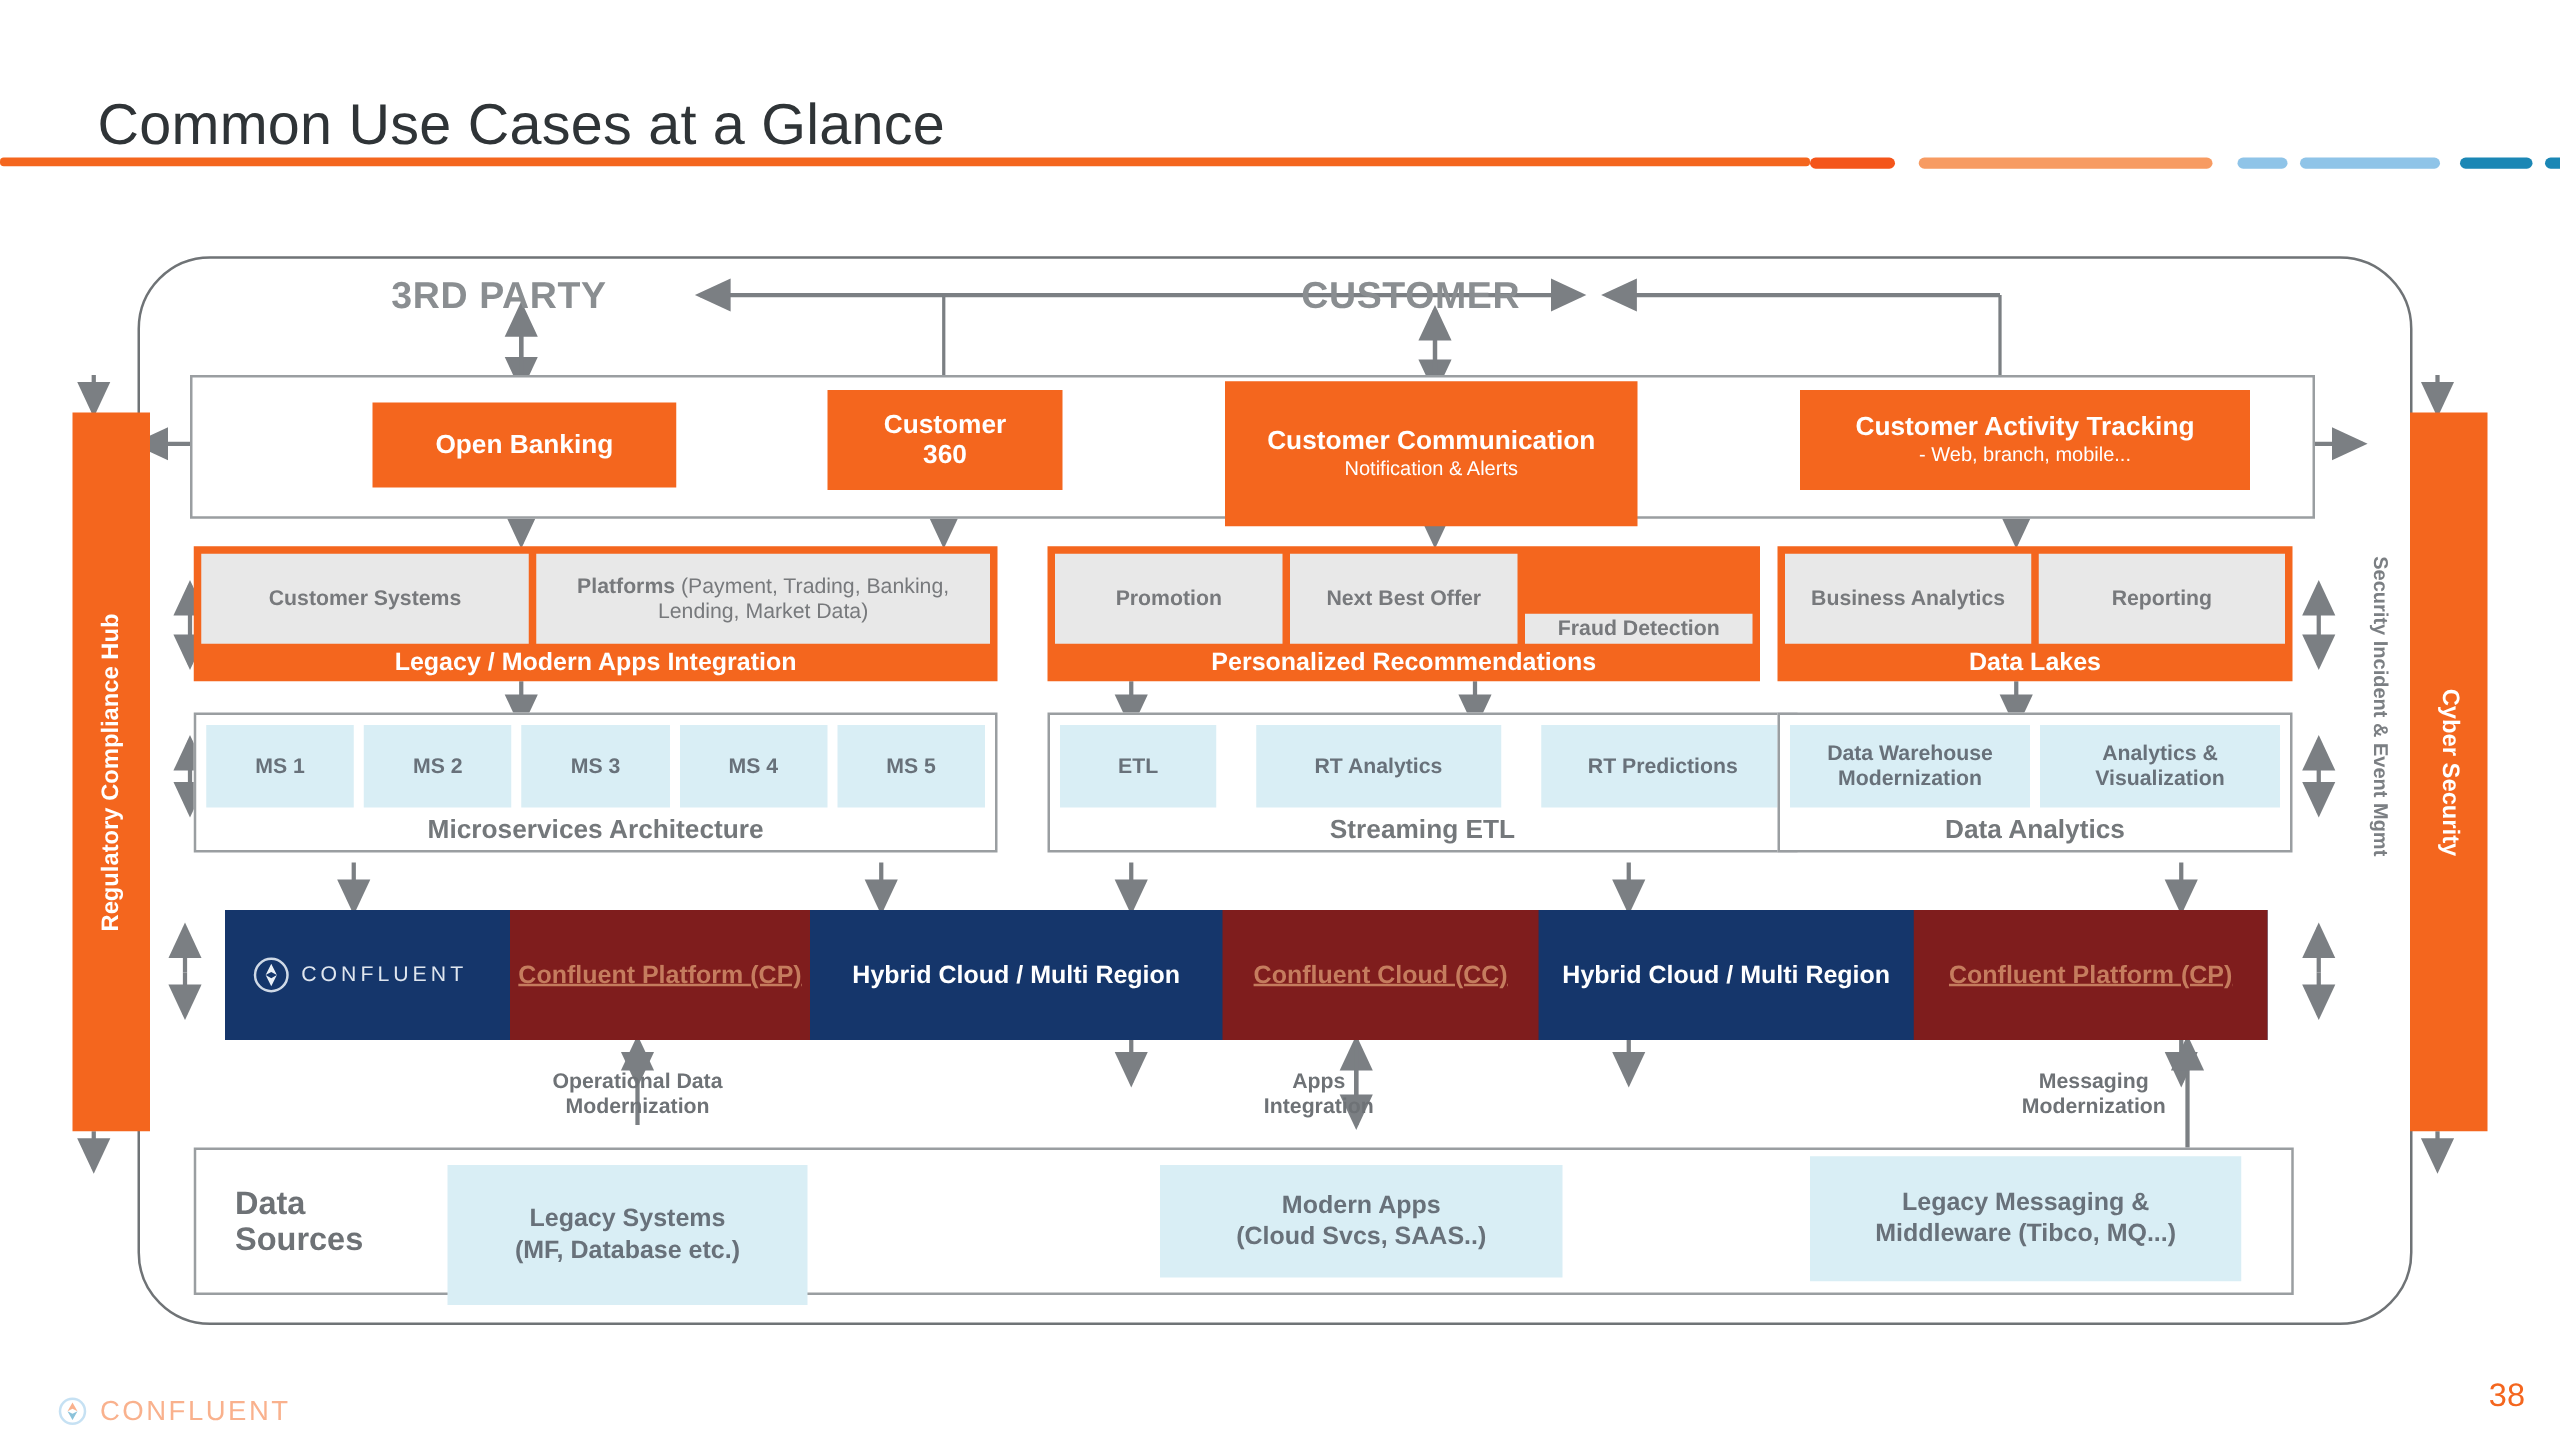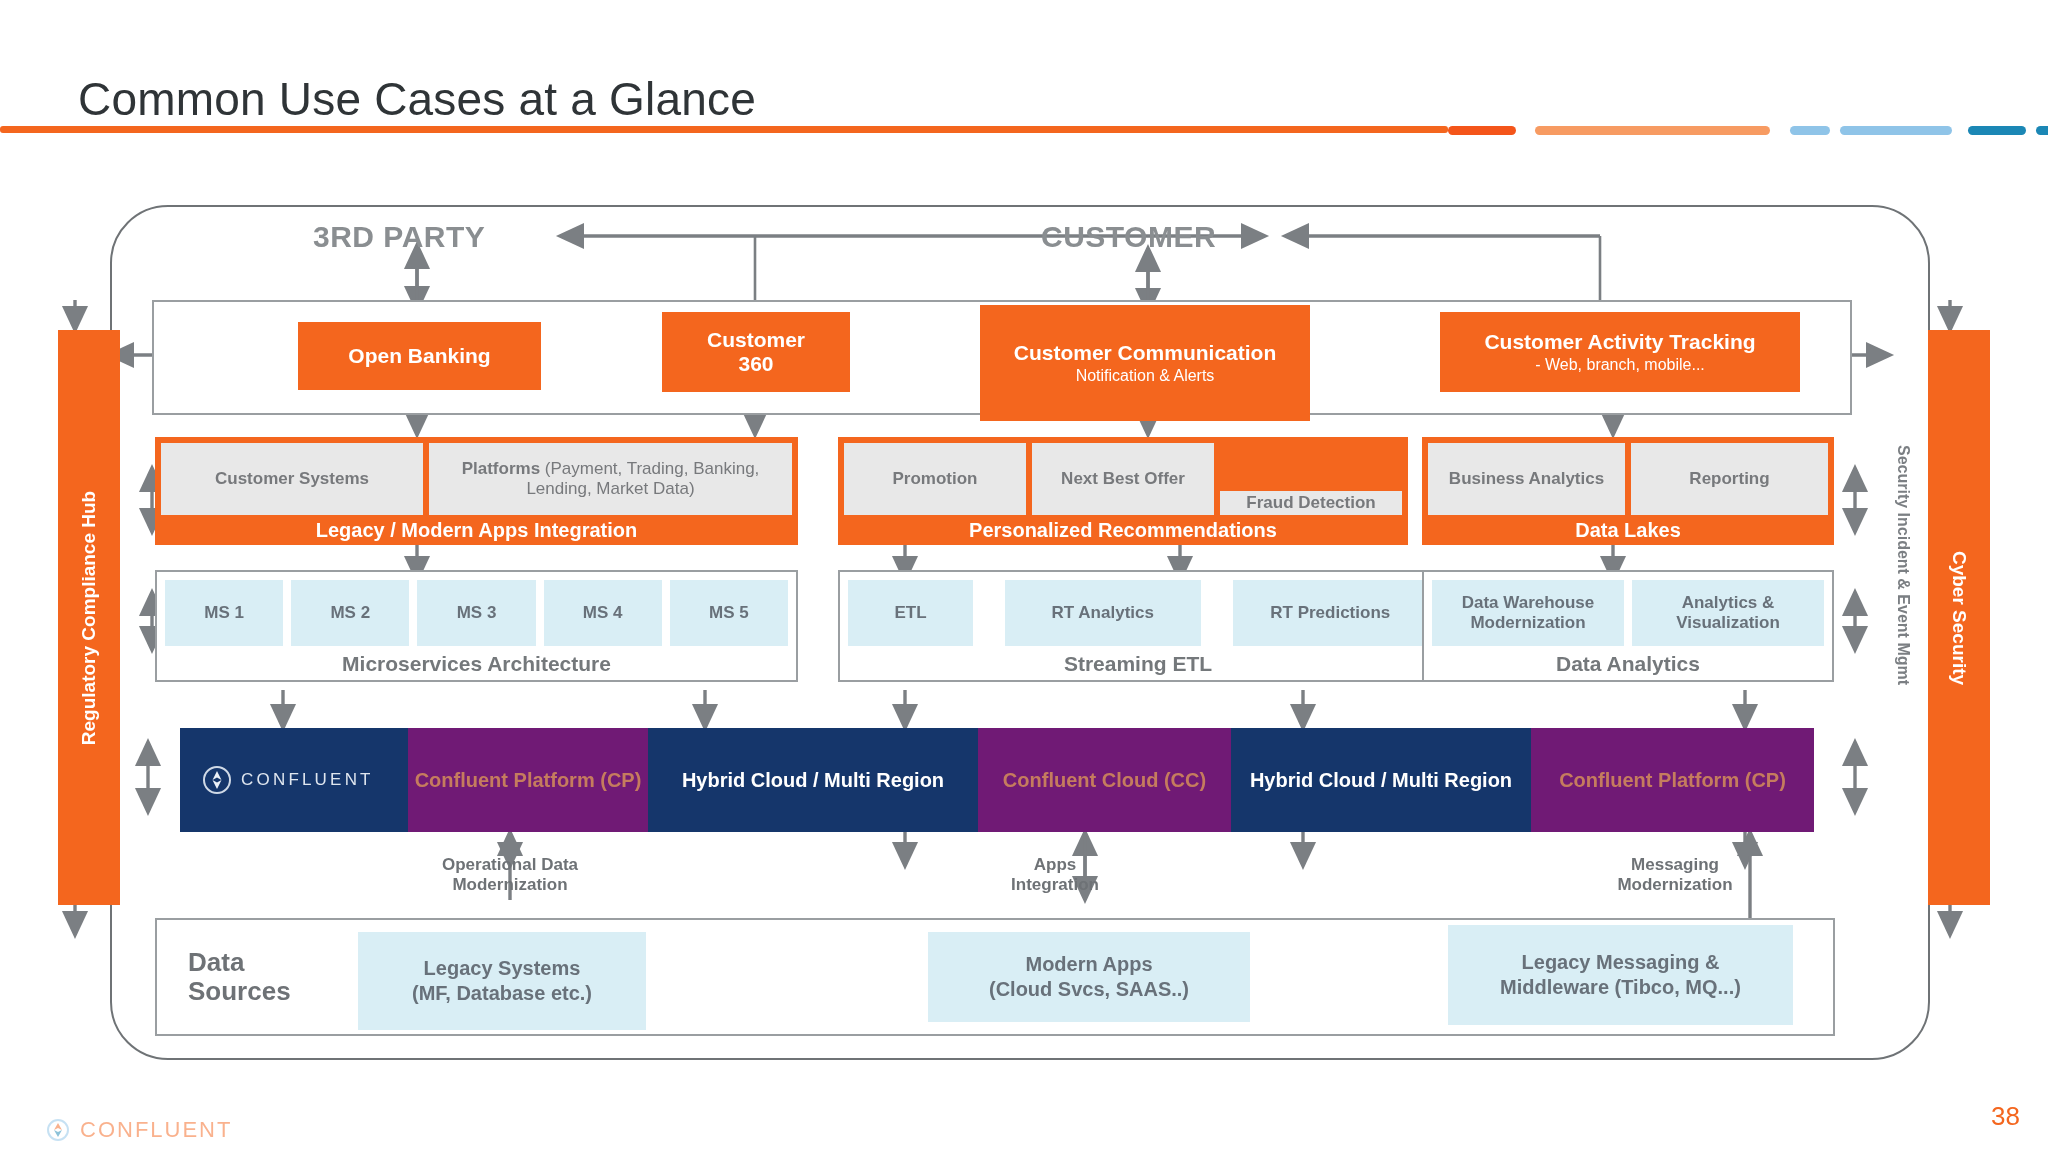--- a/index.html
+++ b/index.html
@@ -86,21 +86,21 @@
   .bgroup .glabel {
     position:absolute; left:0; right:0; bottom:4px; text-align:center;
     color:#74787b; font-weight:bold; font-size:21px;
   }
 
   
   .cbar { position:absolute; background:#15366b; display:flex; box-sizing:border-box; }
   .cseg { display:flex; align-items:center; justify-content:center; text-align:center;
           font-weight:bold; font-size:20px; line-height:1.2; box-sizing:border-box; }
   .cseg.dark { background:#15366b; color:#ffffff; }
-  .cseg.light { background:#701a75; color:#c57c5e; }
+  .cseg.light { background:#7f1d1d; color:#c57c5e;text-decoration:underline; }
   .logo-seg { display:flex; align-items:center; gap:9px; padding-left:22px; background:#15366b; }
   .logo-word { color:#dfe6ef; font-size:17px; letter-spacing:3.2px; font-weight:400; }
 
   
   .ds-frame { position:absolute; border:2px solid #9a9ea1; box-sizing:border-box; background:#fff; }
   .ds-title { position:absolute; color:#6e7276; font-size:26px; font-weight:bold; line-height:1.12; }
   .ds-chip {
     position:absolute; background:#d9eef5; color:#68717a; display:flex; align-items:center;
     justify-content:center; text-align:center; font-size:20px; font-weight:bold; line-height:1.25;
     padding:4px 8px; box-sizing:border-box;
@@ -342,21 +342,21 @@
   <div class="conn-label" style="left:960px; top:855px; width:190px;">Apps
 Integration</div>
   <div class="conn-label" style="left:1560px; top:855px; width:230px;">Messaging
 Modernization</div>
 
   <div class="ds-frame" style="left:155px; top:918px; width:1680px; height:118px;"></div>
 
   <div class="ds-title" style="left:188px; top:948px; white-space:pre-line;">Data
 Sources</div>
 
-  <div class="ds-chip" style="left:358px; top:932px; width:288px; height:98px; white-space:pre-line;">Legacy Systems
+  <div class="ds-chip" style="left:358px; top:932px; width:288px; height:112px; white-space:pre-line;">Legacy Systems
 (MF, Database etc.)</div>
 
   <div class="ds-chip" style="left:928px; top:932px; width:322px; height:90px; white-space:pre-line;">Modern Apps
 (Cloud Svcs, SAAS..)</div>
 
   <div class="ds-chip" style="left:1448px; top:925px; width:345px; height:100px; white-space:pre-line;">Legacy Messaging &amp;
 Middleware (Tibco, MQ...)</div>
 
   <div class="page-num">38</div>
 

